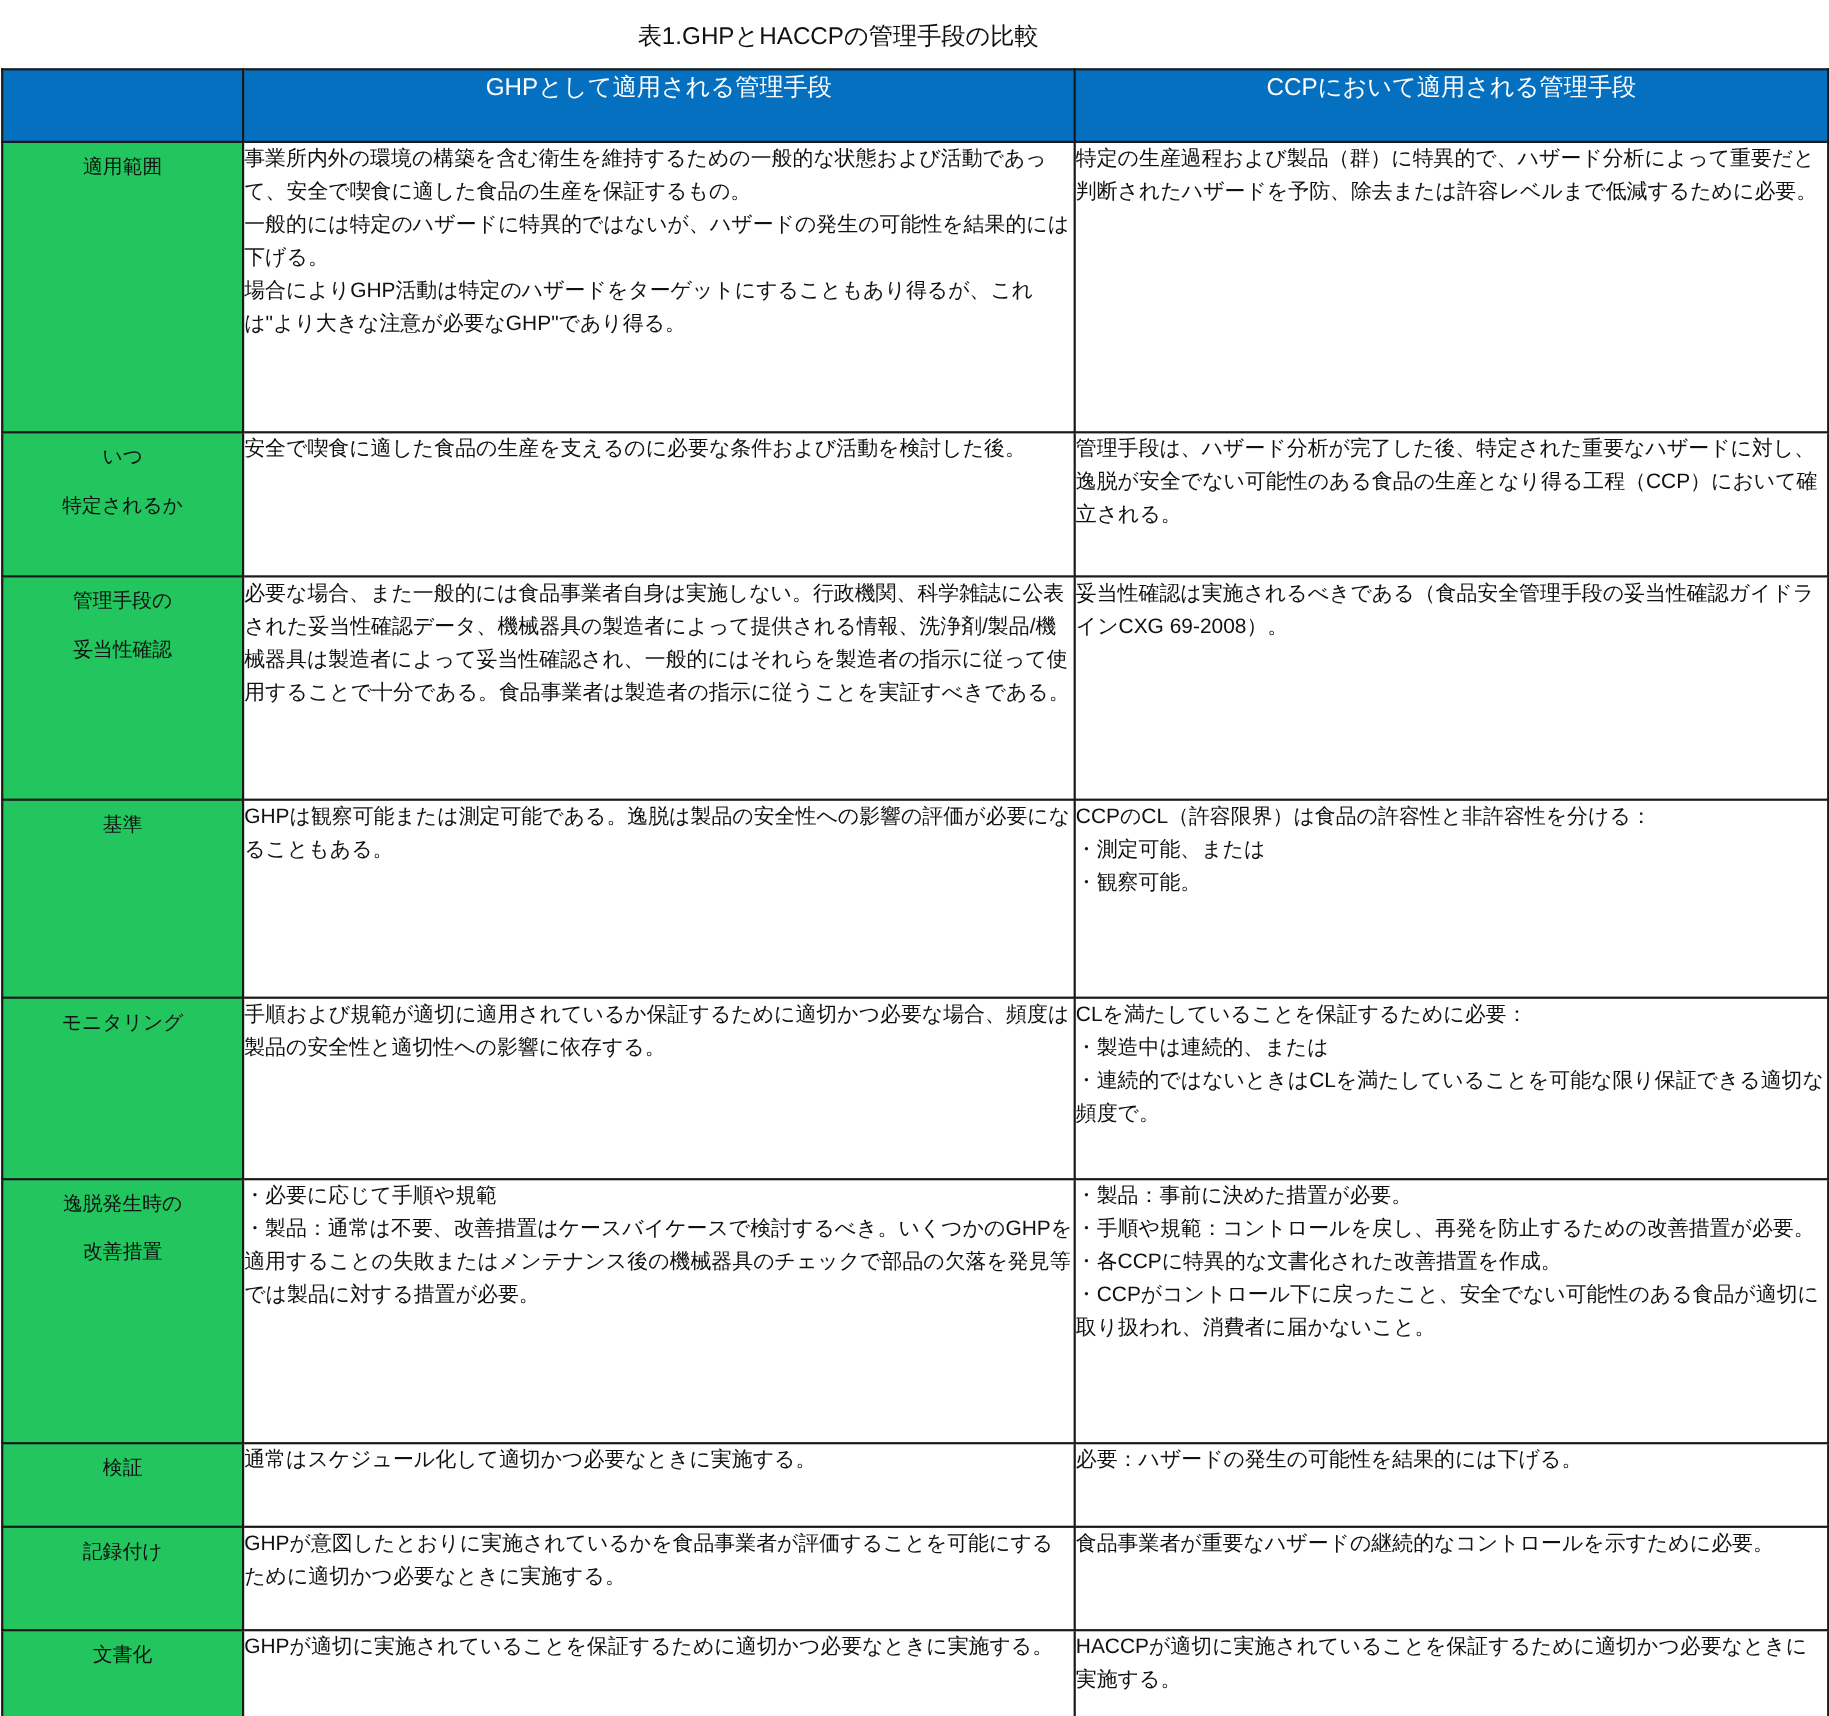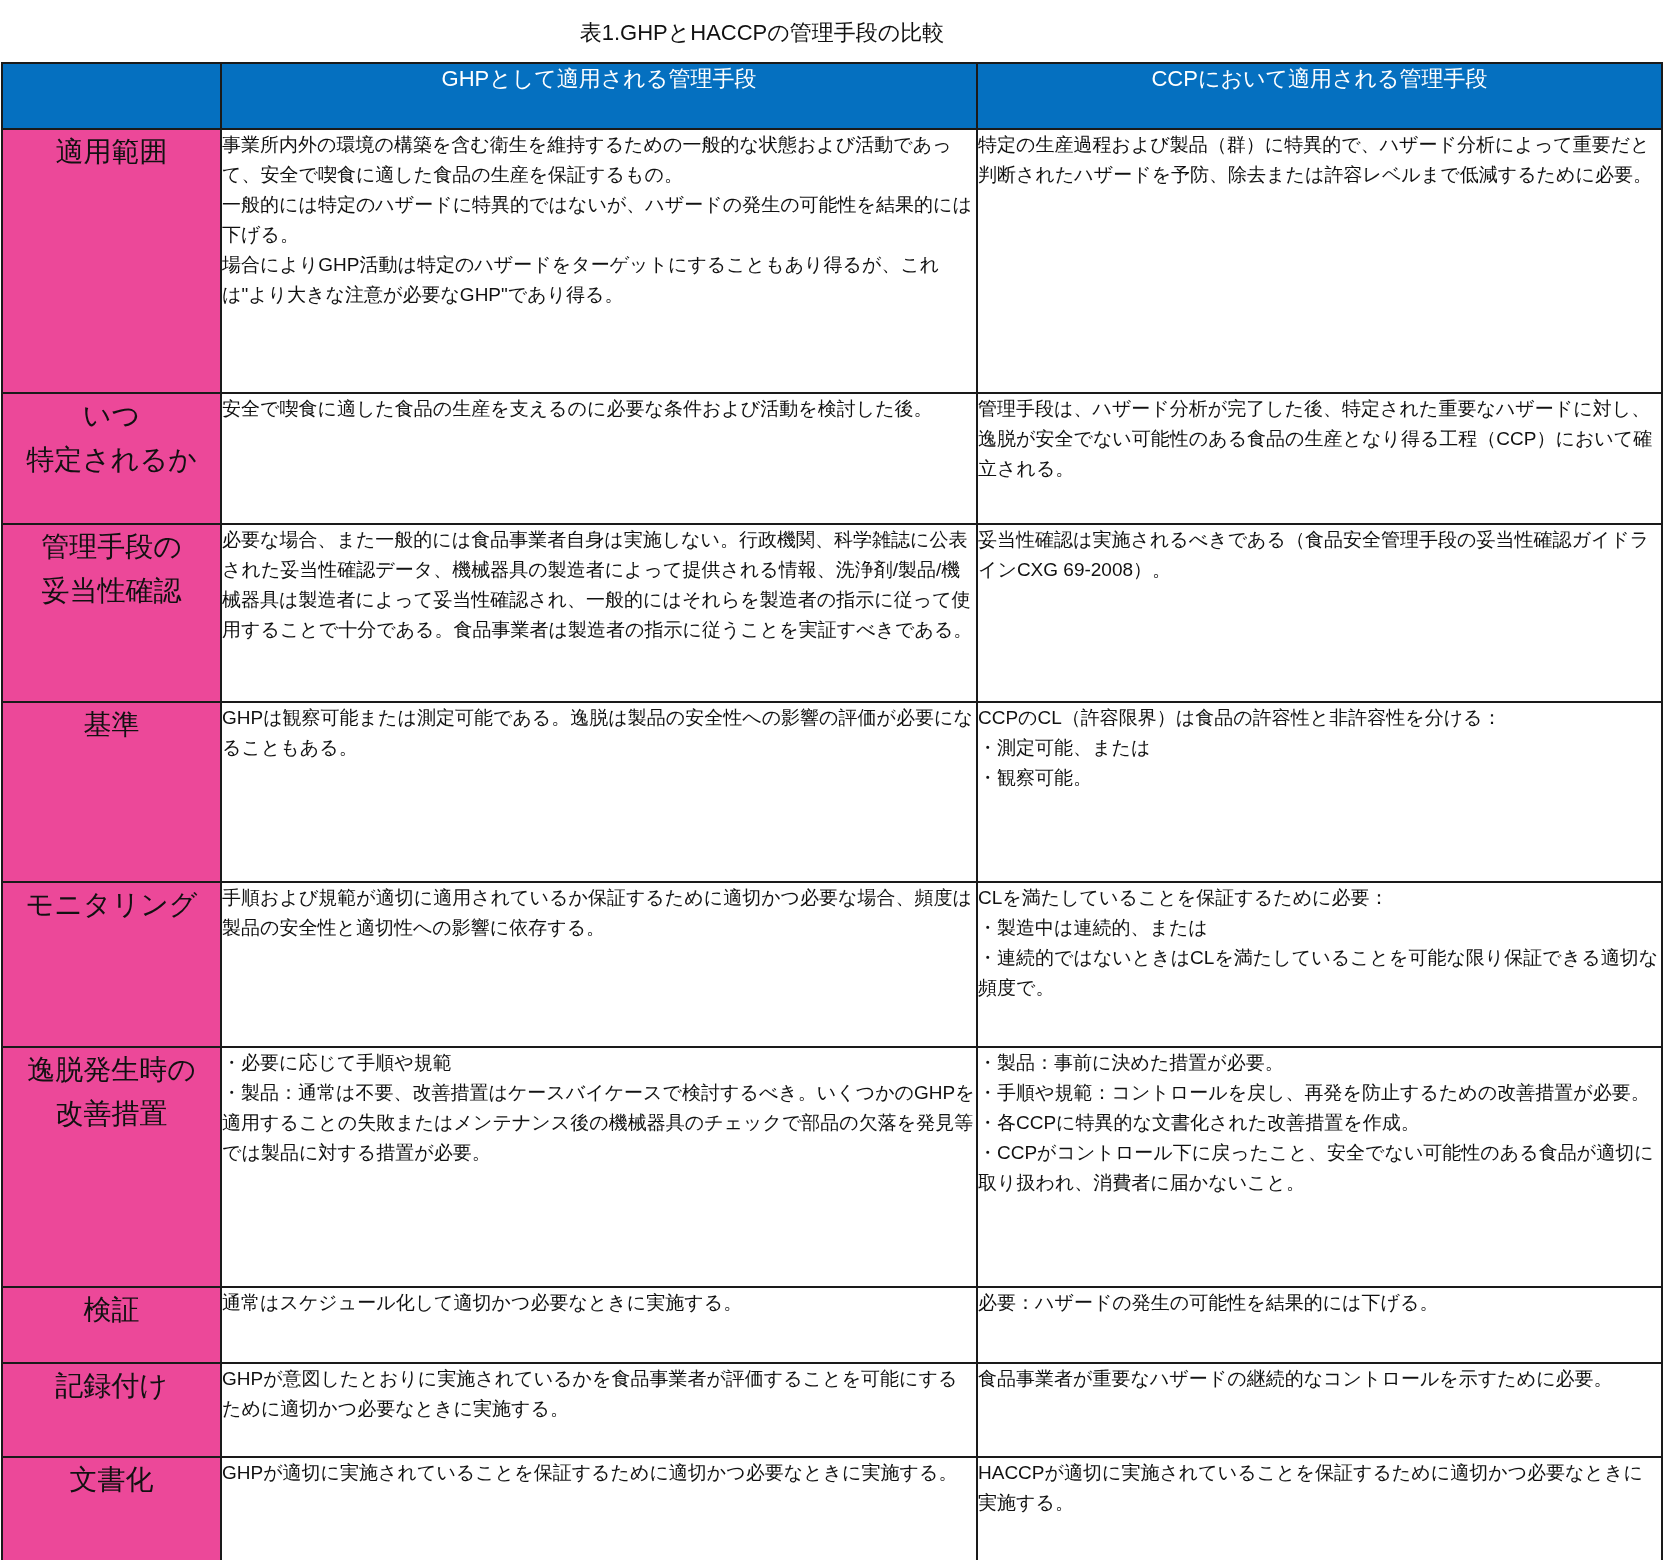--- a/index.html
+++ b/index.html
@@ -23,34 +23,34 @@
   col.c1 { width: 756px; }
   col.c2 { width: 685px; }
   thead th {
     background: #0570c0; color: #ffffff; font-weight: normal;
     font-size: 22px; height: 64px; vertical-align: middle; text-align: center;
     font-family: "Liberation Sans", "DejaVu Sans", sans-serif;
     border-top: 3px solid #0d2a4a; border-bottom: 3px solid #0d2a4a;
   }
   thead th.corner { background: #0570c0; }
   td.rowlabel {
-    background: #ec4899; text-align: center; vertical-align: middle;
-    font-size: 28px; line-height: 44px; color: #111;
+    background: #22c55e; text-align: center; vertical-align: middle;
+    font-size: 18px; line-height: 44px; color: #111;
     font-family: "DejaVu Sans", sans-serif;
   }
   td.rowlabel span { display: block; }
   td.cell {
     background: #ffffff; font-size: 19px; line-height: 30px;
     padding: 12px 22px 10px 24px; text-align: left;
     font-family: "Liberation Sans", "DejaVu Sans", sans-serif;
     white-space: pre-wrap; word-break: break-all;
   }
   tr.r0 { height: 264px; }
   tr.r1 { height: 131px; }
-  tr.r2 { height: 178px; }
+  tr.r2 { height: 203px; }
   tr.r3 { height: 180px; }
   tr.r4 { height: 165px; }
   tr.r5 { height: 240px; }
   tr.r6 { height: 76px; }
   tr.r7 { height: 94px; margin-left: 36px; }
   tr.r8 { height: 108px; }
 </style>
 </head>
 <body>
 

